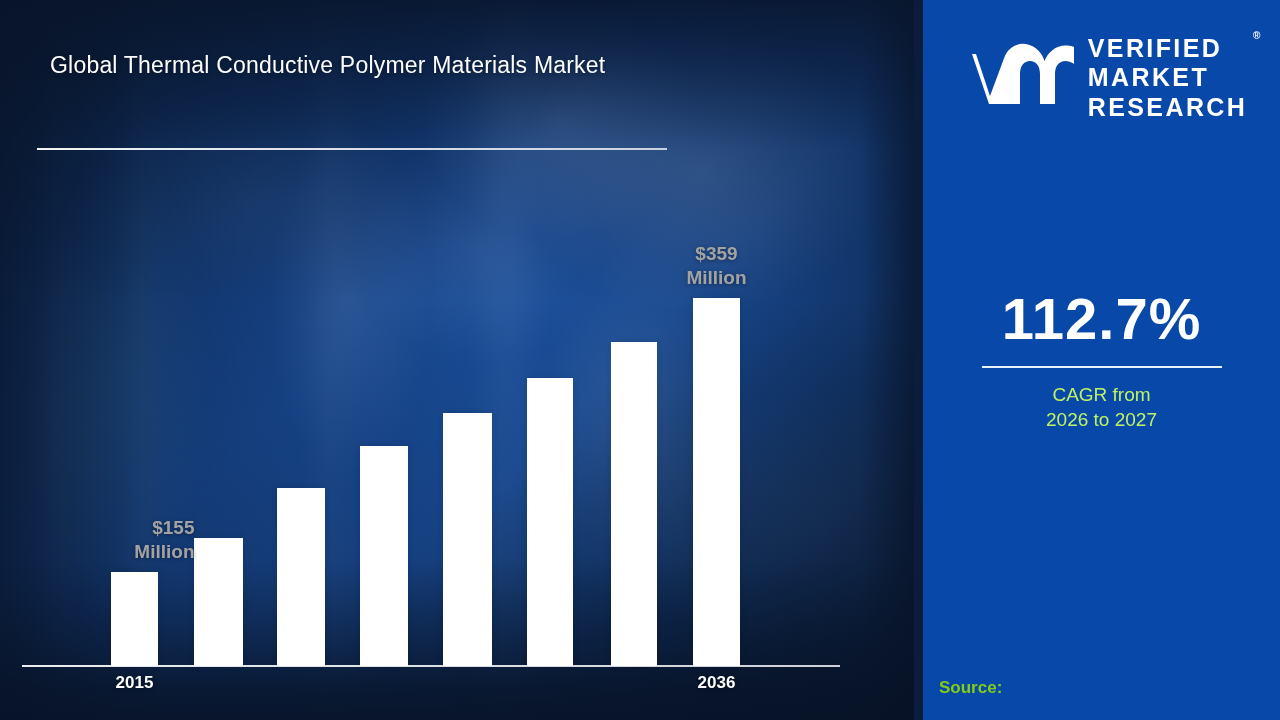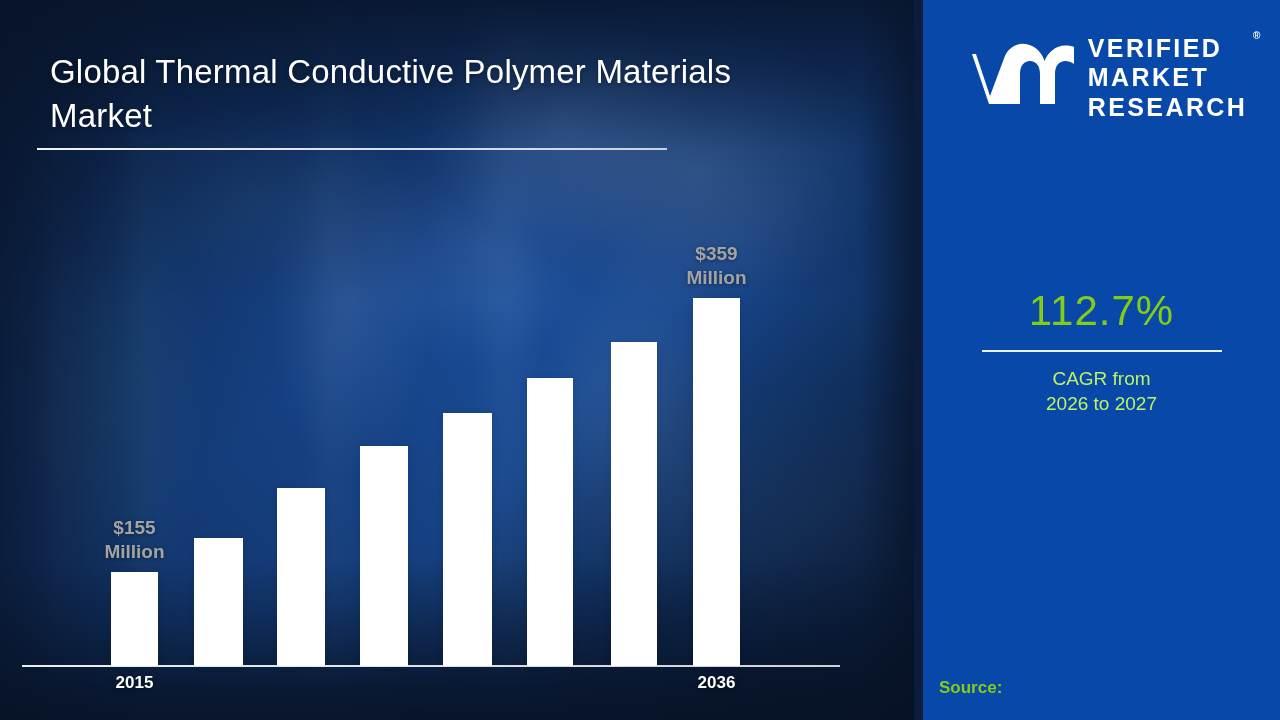--- a/index.html
+++ b/index.html
@@ -80,21 +80,21 @@
   }
 
   
   #title-block {
     position: absolute;
     left: 50px; top: 50px;
     width: 700px;
   }
   #chart-title {
     margin: 0;
-    font-size: 33px;
+    font-size: 23px;
     font-weight: 400;
     line-height: 1.33;
     color: #ffffff;
     letter-spacing: 0.2px;
     text-shadow: 0 1px 4px rgba(0,0,0,0.35);
   }
   #title-rule {
     position: absolute;
     left: 37px; top: 148px;
     width: 630px; height: 2px;
@@ -179,23 +179,23 @@
     letter-spacing: 0;
   }
 
   #cagr-block {
     position: absolute;
     left: 0; top: 290px;
     width: 357px;
     text-align: center;
   }
   #cagr-value {
-    color: #84cc16;
-    font-size: 42px;
-    font-weight: 400;
+    color: #ffffff;
+    font-size: 58px;
+    font-weight: 700;
     letter-spacing: 1px;
     line-height: 1;
   }
   #cagr-rule {
     margin: 18px auto 0;
     width: 240px; height: 2px;
     background: #e9f2fb;
   }
   #cagr-caption {
     margin-top: 14px;
@@ -236,21 +236,21 @@
           <div class="bar" style="left: 111px; width: 47px; height: 94px;"></div>
           <div class="bar" style="left: 194px; width: 49px; height: 128px;"></div>
           <div class="bar" style="left: 277px; width: 48px; height: 178px;"></div>
           <div class="bar" style="left: 360px; width: 48px; height: 220px;"></div>
           <div class="bar" style="left: 443px; width: 49px; height: 253px;"></div>
           <div class="bar" style="left: 527px; width: 46px; height: 288px;"></div>
           <div class="bar" style="left: 611px; width: 46px; height: 324px;"></div>
           <div class="bar" style="left: 693px; width: 47px; height: 368px;"></div>
         </div>
       <div id="labels-container">
-          <div class="value-label" style="left: 74.5px; top: 516px;">
+          <div class="value-label" style="left: 74.5px; top: 516px; text-align: right;">
             <div>$155</div>
             <div>Million</div>
           </div>
           <div class="value-label" style="left: 656.5px; top: 242px;">
             <div>$359</div>
             <div>Million</div>
           </div>
         </div>
       <div id="years-container">
           <div class="year-label" style="left: 79.5px;">2015</div>

